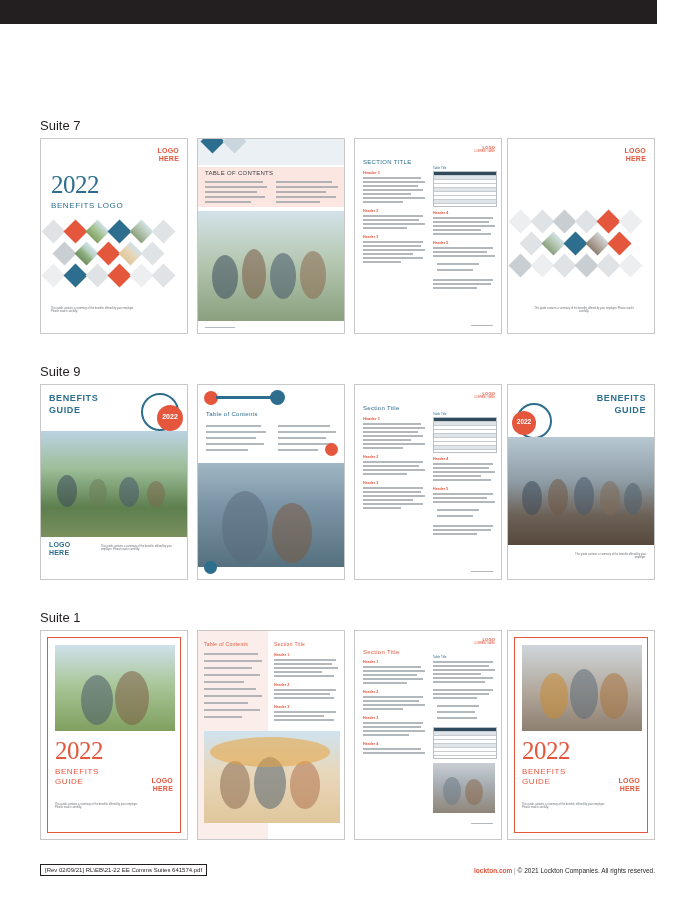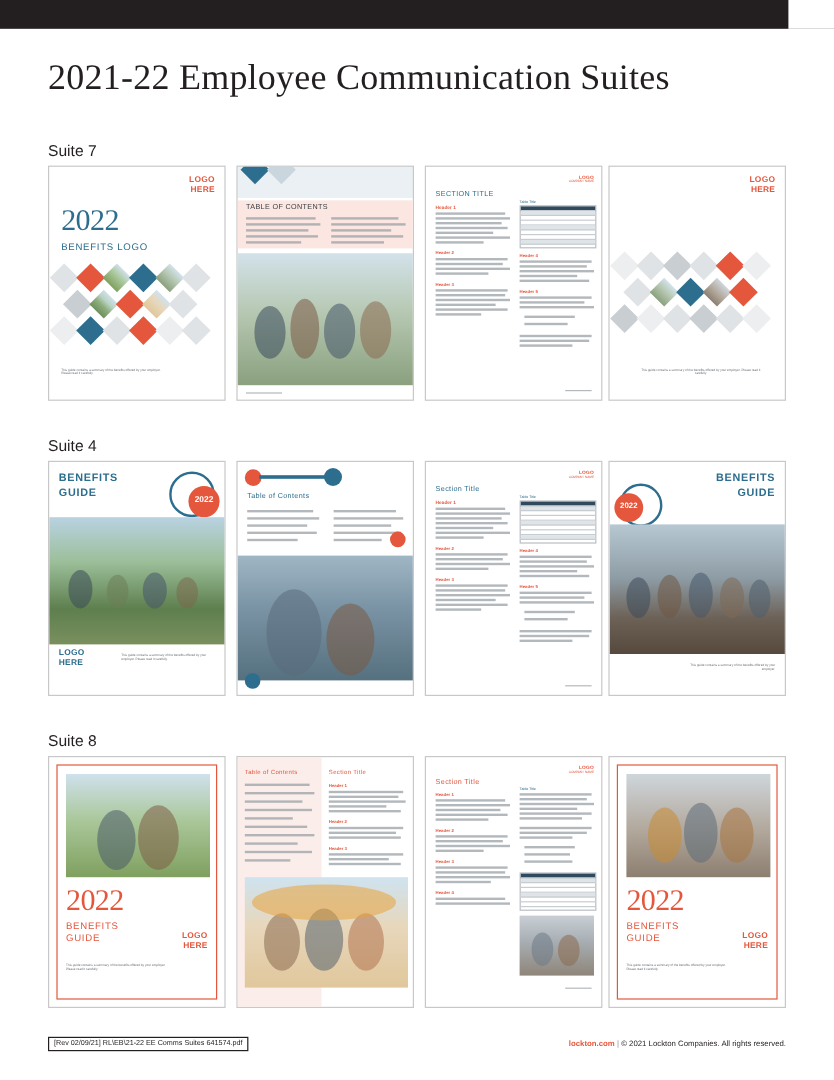--- a/index.html
+++ b/index.html
@@ -182,21 +182,20 @@
 </style>
 </head>
 <body>
 
 <div class="page">
 
   <div class="topbar">
     <div class="white-right"></div>
   </div>
 
-  <div class="doc-title">2021-22 Employee Communication Suites</div>
 
   <div class="suite-label" style="top:118px">Suite 7</div>
   <div class="row" style="top:138px">
 
     <div class="thumb t1">
       <div class="logo-here" style="right:8px; top:8px; width:40px; white-space:pre;">LOGO
 HERE</div>
       <div class="big-year" style="left:10px; top:32px;">2022</div>
       <div class="benefits-guide" style="left:10px; top:62px;">BENEFITS LOGO</div>
 
@@ -317,21 +316,21 @@
       <div class="dia" style="left:4px; top:118px; background:#c9ced2;"></div>
       <div class="dia" style="left:26px; top:118px; background:#eceef0;"></div>
       <div class="dia" style="left:48px; top:118px; background:#dfe3e6;"></div>
       <div class="dia" style="left:70px; top:118px; background:#c9ced2;"></div>
       <div class="dia" style="left:92px; top:118px; background:#dfe3e6;"></div>
       <div class="dia" style="left:114px; top:118px; background:#eceef0;"></div>
       <div class="fine-print" style="left:26px; top:168px; width:100px; text-align:center;">This guide contains a summary of the benefits offered by your employer. Please read it carefully.</div>
     </div>
   </div>
 
-  <div class="suite-label" style="top:364px">Suite 4</div>
+  <div class="suite-label" style="top:364px">Suite 9</div>
   <div class="row" style="top:384px">
 
     <div class="thumb t1">
       <div class="benefits-guide" style="left:8px; top:8px; font-size:9px; line-height:11px; color:#2d6e8e; font-weight:bold;">BENEFITS</div>
       <div class="benefits-guide" style="left:8px; top:20px; font-size:9px; line-height:11px; color:#2d6e8e; font-weight:bold;">GUIDE</div>
       <div class="circle-out" style="right:8px; top:8px; width:34px; height:34px; border:2.5px solid #2d6e8e;"></div>
       <div class="circle-out" style="right:4px; top:20px; width:26px; height:26px; background:#e4573d;"></div>
       <div style="position:absolute; right:8px; top:28px; width:18px; text-align:center; color:#fff; font-size:7px; font-weight:bold;">2022</div>
       <div class="photo bike" style="left:0px; top:46px; width:148px; height:106px;">
         <div class="blob" style="left:16px; top:44px; width:20px; height:32px; background:#3b4a58;"></div>
@@ -431,21 +430,21 @@
         <div class="blob" style="left:14px; top:44px; width:20px; height:34px; background:#3d4b5a;"></div>
         <div class="blob" style="left:40px; top:42px; width:20px; height:36px; background:#6f5743;"></div>
         <div class="blob" style="left:66px; top:40px; width:20px; height:38px; background:#47586a;"></div>
         <div class="blob" style="left:92px; top:44px; width:20px; height:34px; background:#7d6a55;"></div>
         <div class="blob" style="left:116px; top:46px; width:18px; height:32px; background:#4e5f6e;"></div>
       </div>
       <div class="fine-print" style="right:8px; top:168px; width:72px; text-align:right;">This guide contains a summary of the benefits offered by your employer.</div>
     </div>
   </div>
 
-  <div class="suite-label" style="top:610px">Suite 8</div>
+  <div class="suite-label" style="top:610px">Suite 1</div>
   <div class="row" style="top:630px; height:210px">
 
     <div class="thumb t1" style="height:210px">
       <div style="position:absolute;left:6px;top:6px;right:6px;bottom:6px;border:1px solid #e4573d;"></div>
       <div class="photo field" style="left:14px; top:14px; width:120px; height:86px;">
         <div class="blob" style="left:26px; top:30px; width:32px; height:50px; background:#4b5a68;"></div>
         <div class="blob" style="left:60px; top:26px; width:34px; height:54px; background:#7d5d46;"></div>
       </div>
       <div class="big-year red" style="left:14px; top:106px;">2022</div>
       <div class="benefits-guide red" style="left:14px; top:136px;">BENEFITS</div>

